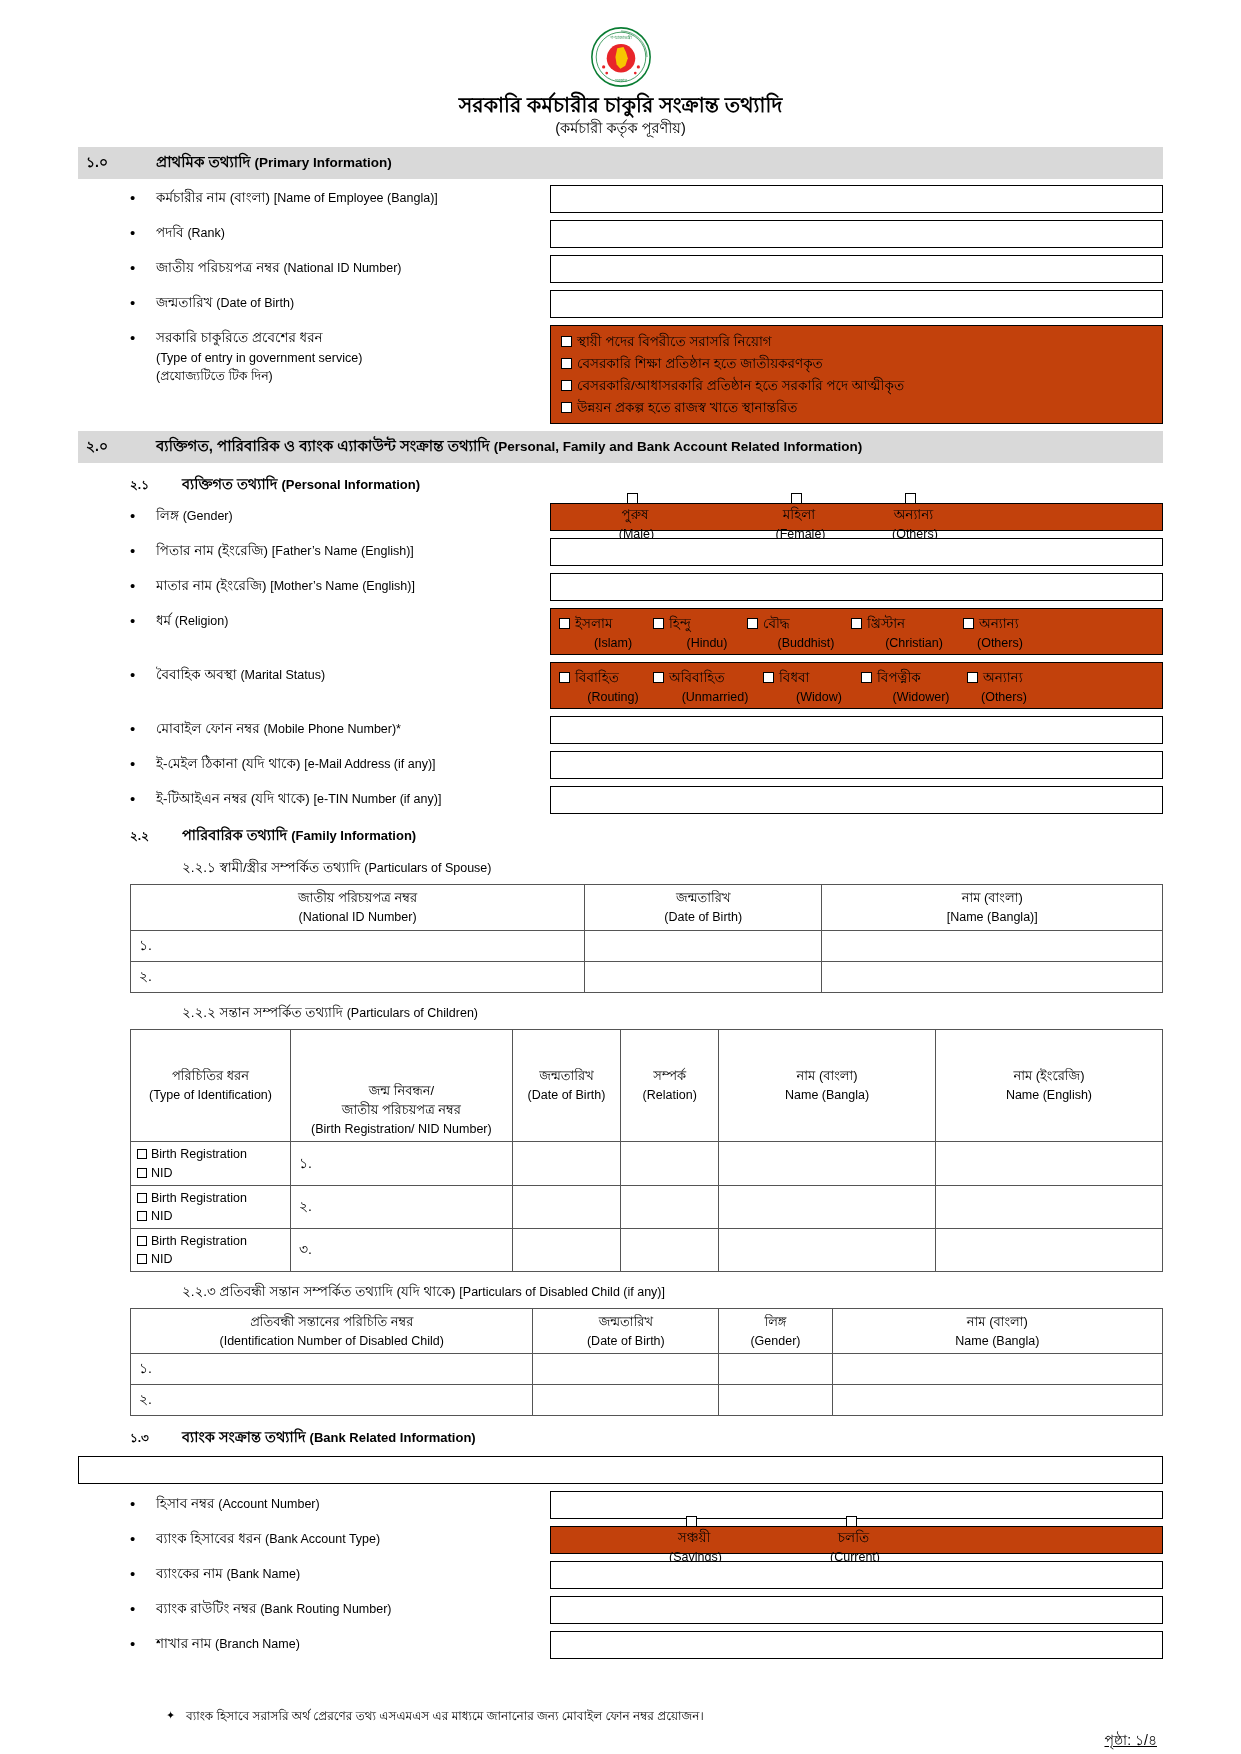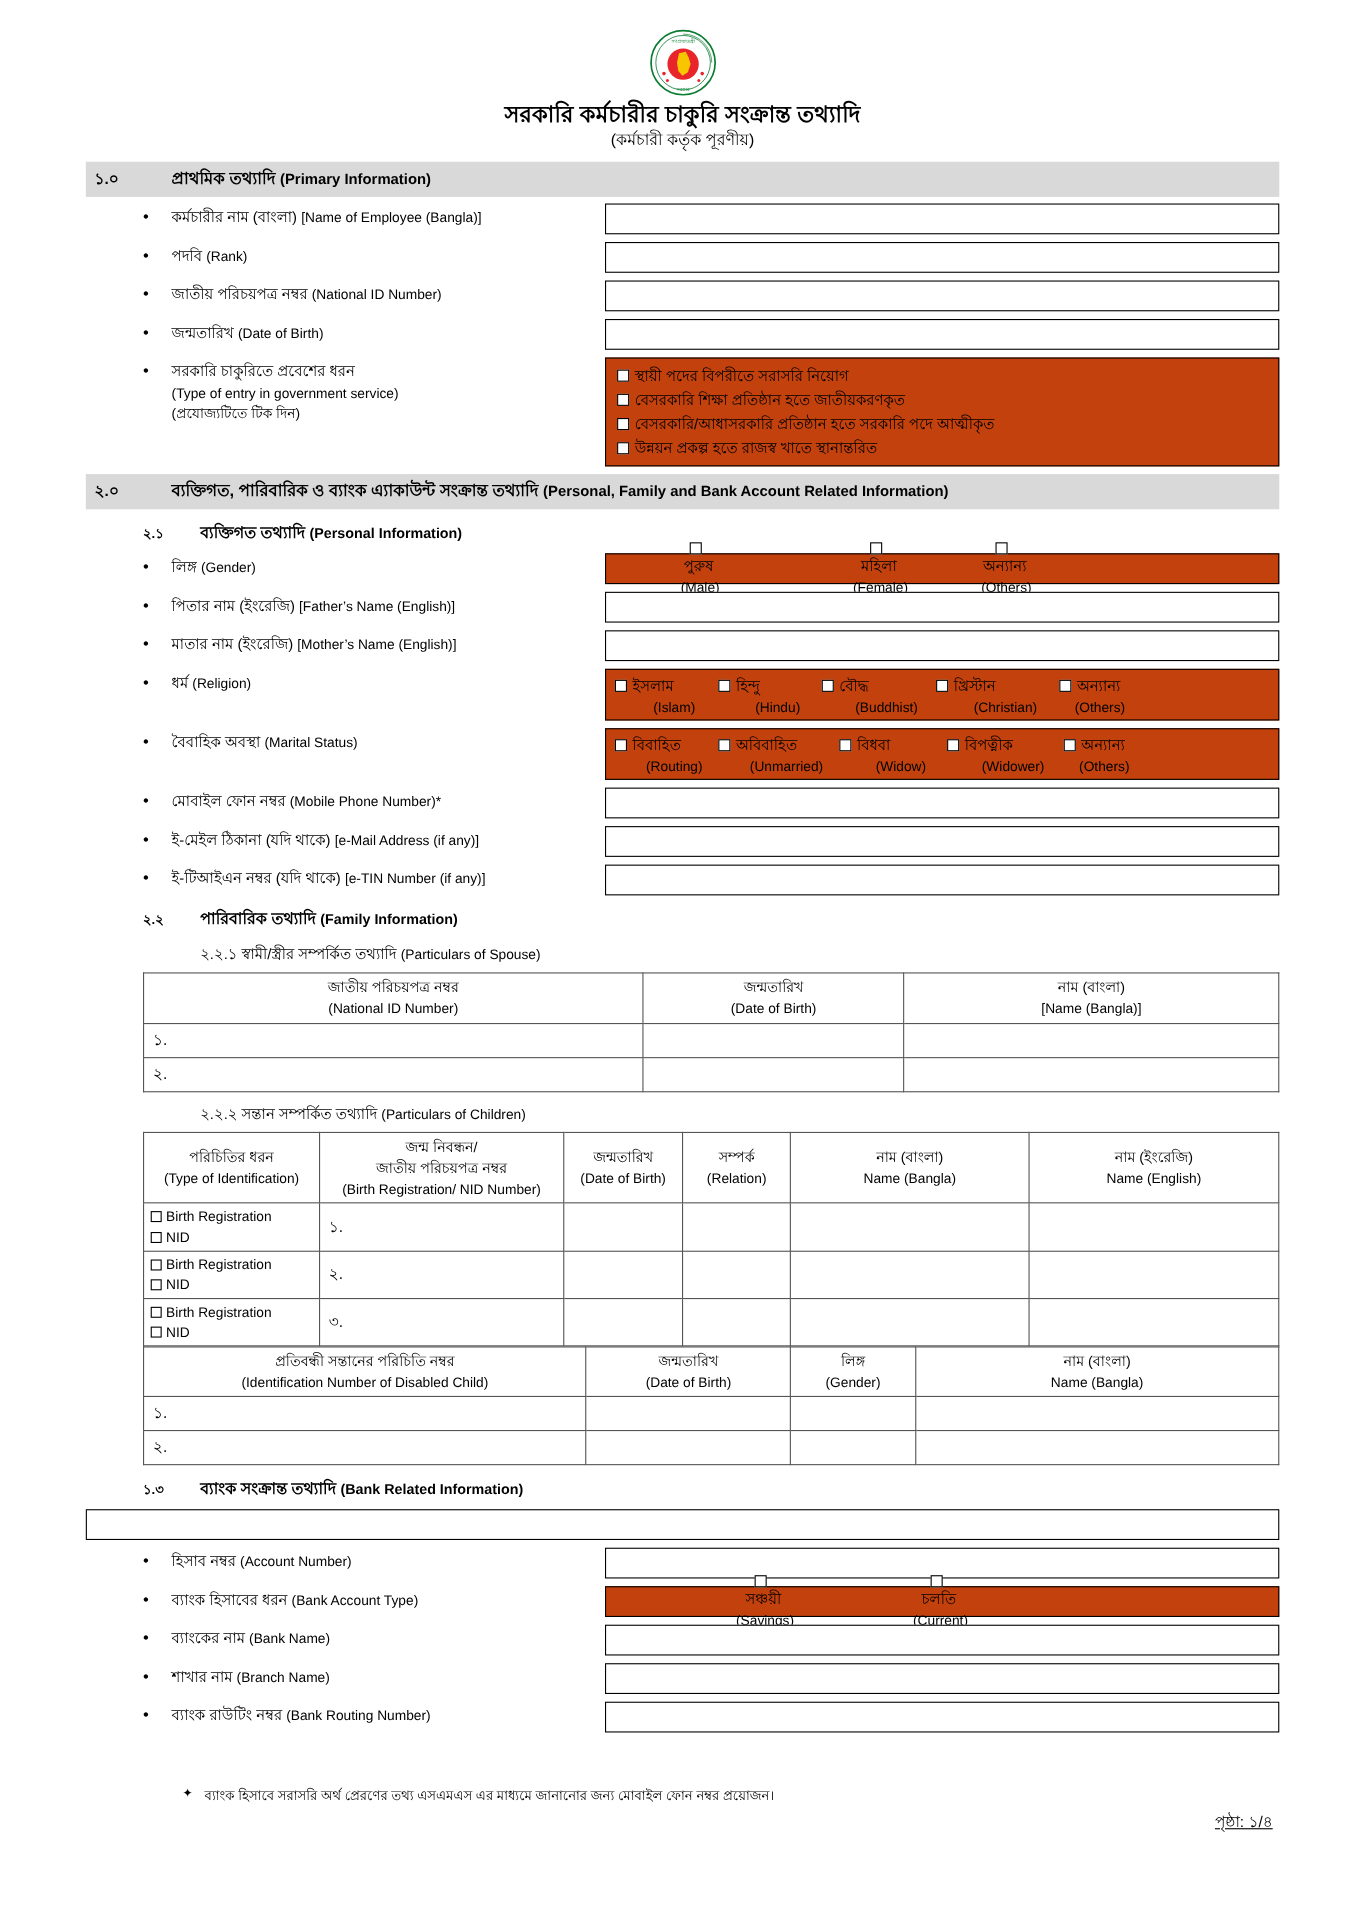--- a/index.html
+++ b/index.html
@@ -493,21 +493,21 @@
         <col style="width:21%">
         <col style="width:22%">
     </colgroup>
     <thead>
       <tr>
         <th>
           <span class="bn">পরিচিতির ধরন</span>
           <span class="en">(Type of Identification)</span>
         </th>
         <th>
-          <span class="bn" style="white-space:pre-line;">জন্ম নিবন্ধন/
+          <span class="bn" style="white-space:pre-line;margin-top:48px;">জন্ম নিবন্ধন/
 জাতীয় পরিচয়পত্র নম্বর</span>
           <span class="en">(Birth Registration/ NID Number)</span>
         </th>
         <th>
           <span class="bn">জন্মতারিখ</span>
           <span class="en">(Date of Birth)</span>
         </th>
         <th>
           <span class="bn">সম্পর্ক</span>
           <span class="en">(Relation)</span>
@@ -552,20 +552,24 @@
         </td>
         <td class="rownum bn">৩.</td>
         <td></td>
         <td></td>
         <td></td>
         <td></td>
       </tr>
     </tbody>
   </table>
 
+  <div class="subsubsection">
+    <span class="bn">২.২.৩ প্রতিবন্ধী সন্তান সম্পর্কিত তথ্যাদি (যদি থাকে)</span>
+    <span class="en">[Particulars of Disabled Child (if any)]</span>
+  </div>
   <table class="form-table">
     <colgroup>
         <col style="width:39%">
         <col style="width:18%">
         <col style="width:11%">
         <col style="width:32%">
       </colgroup>
     <thead>
       <tr>
         <th>
@@ -646,30 +650,30 @@
   <div class="field-row">
     <div class="field-label">
       <span class="bn">ব্যাংকের নাম</span>
       <span class="en">(Bank Name)</span>
     </div>
     <div class="field-input"></div>
   </div>
 
   <div class="field-row">
     <div class="field-label">
+      <span class="bn">ব্যাংক রাউটিং নম্বর</span>
+      <span class="en">(Bank Routing Number)</span>
+    </div>
+    <div class="field-input"></div>
+  </div>
+
+  <div class="field-row">
+    <div class="field-label">
       <span class="bn">শাখার নাম</span>
       <span class="en">(Branch Name)</span>
     </div>
     <div class="field-input"></div>
   </div>
 
-  <div class="field-row">
-    <div class="field-label">
-      <span class="bn">ব্যাংক রাউটিং নম্বর</span>
-      <span class="en">(Bank Routing Number)</span>
-    </div>
-    <div class="field-input"></div>
-  </div>
-
   <div class="footer-note bn">ব্যাংক হিসাবে সরাসরি অর্থ প্রেরণের তথ্য এসএমএস এর মাধ্যমে জানানোর জন্য মোবাইল ফোন নম্বর প্রয়োজন।</div>
   <div class="page-number bn">পৃষ্ঠা: ১/৪</div>
 
 </div>
 
 </body></html>

